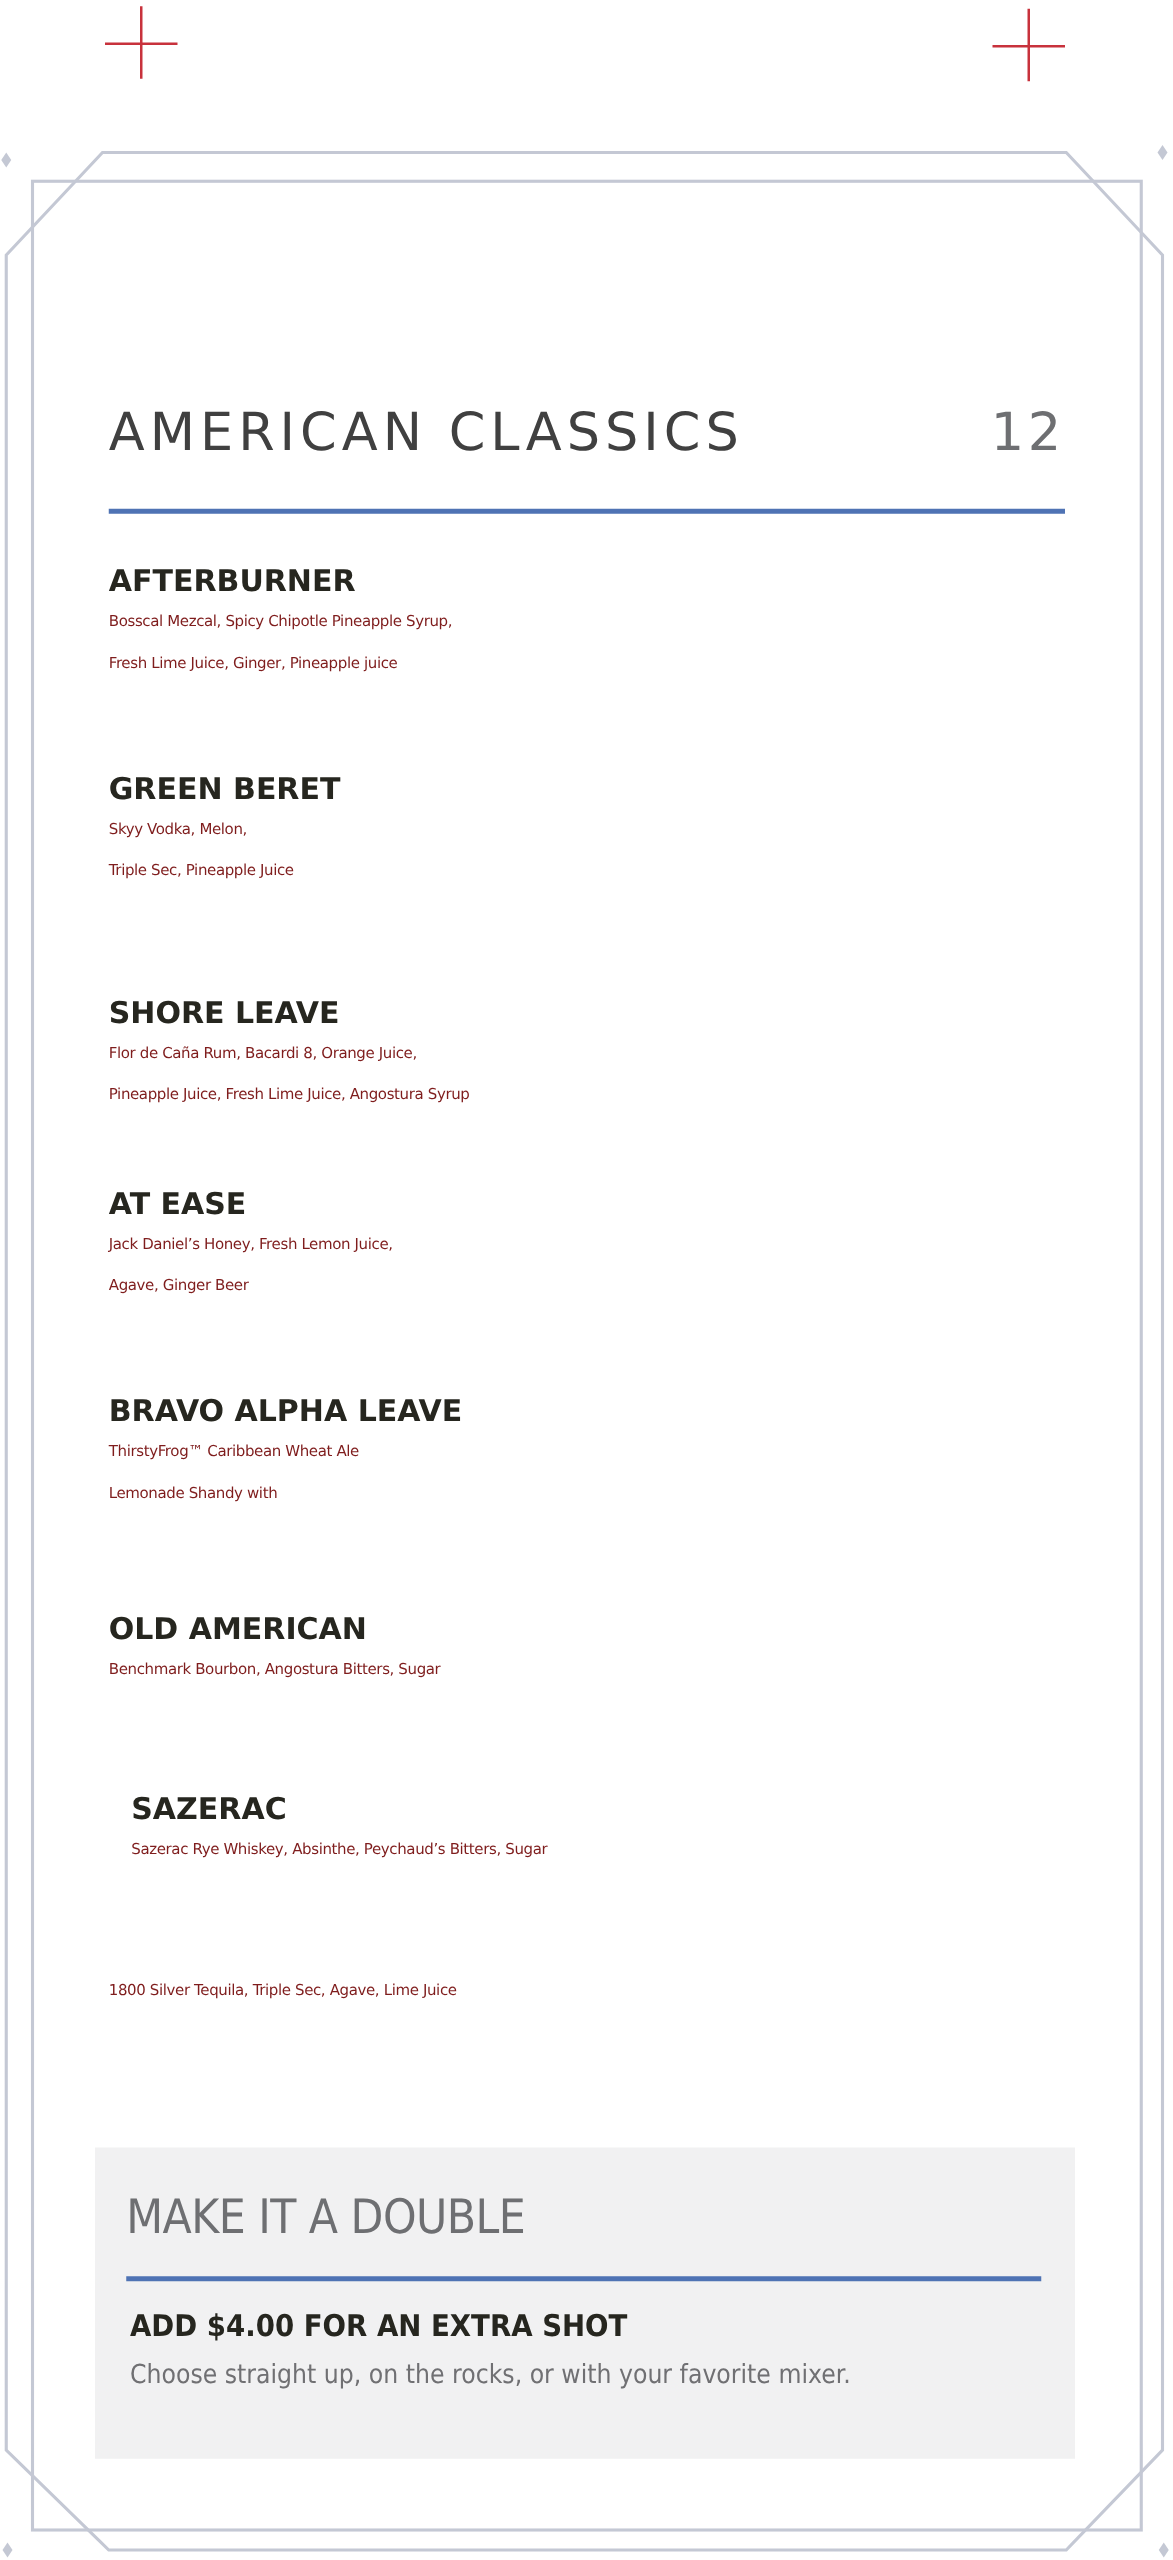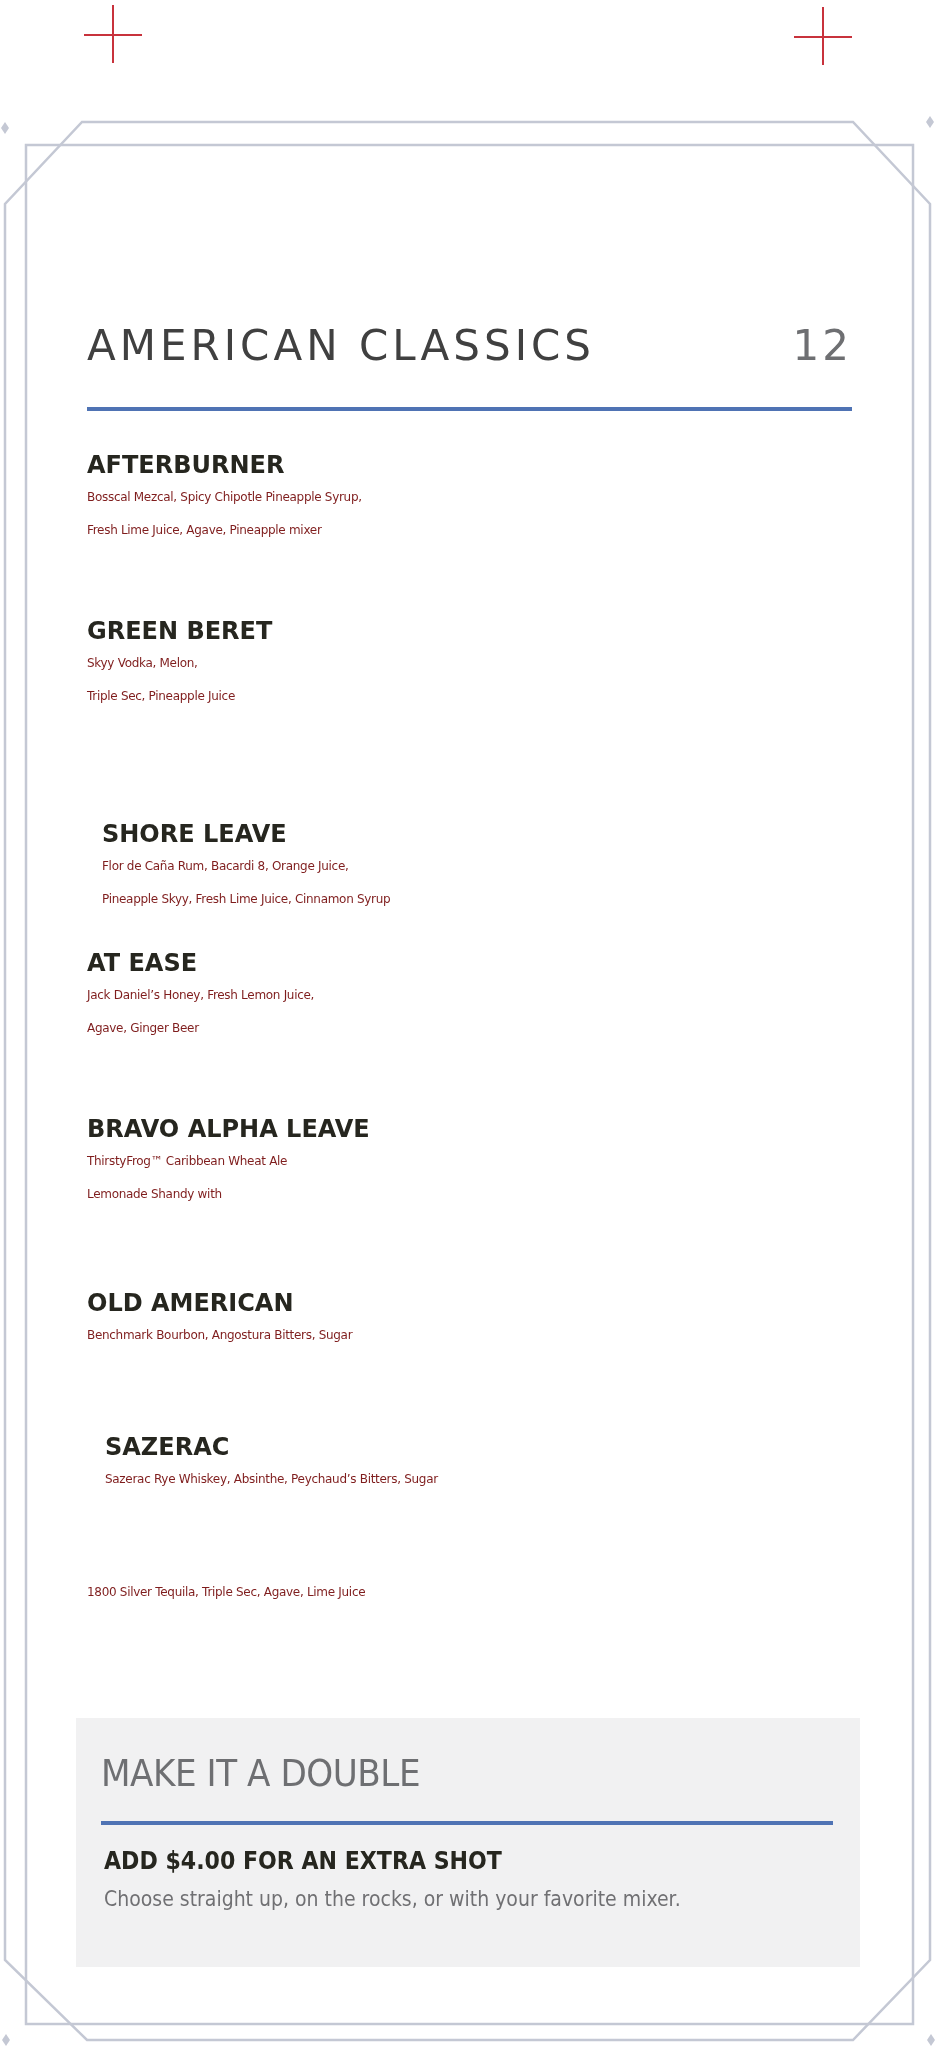--- a/index.html
+++ b/index.html
@@ -47,33 +47,33 @@
   </g>
 </svg>
 
 <div class="abs section-title">AMERICAN CLASSICS</div>
 <div class="abs section-price">12</div>
 <div class="abs rule" style="left:87px; top:407px; width:765px;"></div>
 
 <div class="abs item" style="top:449px;">
   <div class="item-name">AFTERBURNER</div>
   <div class="item-desc">Bosscal Mezcal, Spicy Chipotle Pineapple Syrup,</div>
-  <div class="item-desc">Fresh Lime Juice, Agave, Pineapple mixer</div>
+  <div class="item-desc">Fresh Lime Juice, Ginger, Pineapple juice</div>
 </div>
 
 <div class="abs item" style="top:615px;">
   <div class="item-name">GREEN BERET</div>
   <div class="item-desc">Skyy Vodka, Melon,</div>
   <div class="item-desc">Triple Sec, Pineapple Juice</div>
 </div>
 
-<div class="abs item" style="top:818px;margin-left:15px;">
+<div class="abs item" style="top:794px;">
   <div class="item-name">SHORE LEAVE</div>
   <div class="item-desc">Flor de Caña Rum, Bacardi 8, Orange Juice,</div>
-  <div class="item-desc">Pineapple Skyy, Fresh Lime Juice, Cinnamon Syrup</div>
+  <div class="item-desc">Pineapple Juice, Fresh Lime Juice, Angostura Syrup</div>
 </div>
 
 <div class="abs item" style="top:947px;">
   <div class="item-name">AT EASE</div>
   <div class="item-desc">Jack Daniel’s Honey, Fresh Lemon Juice,</div>
   <div class="item-desc">Agave, Ginger Beer</div>
 </div>
 
 <div class="abs item" style="top:1113px;">
   <div class="item-name">BRAVO ALPHA LEAVE</div>

